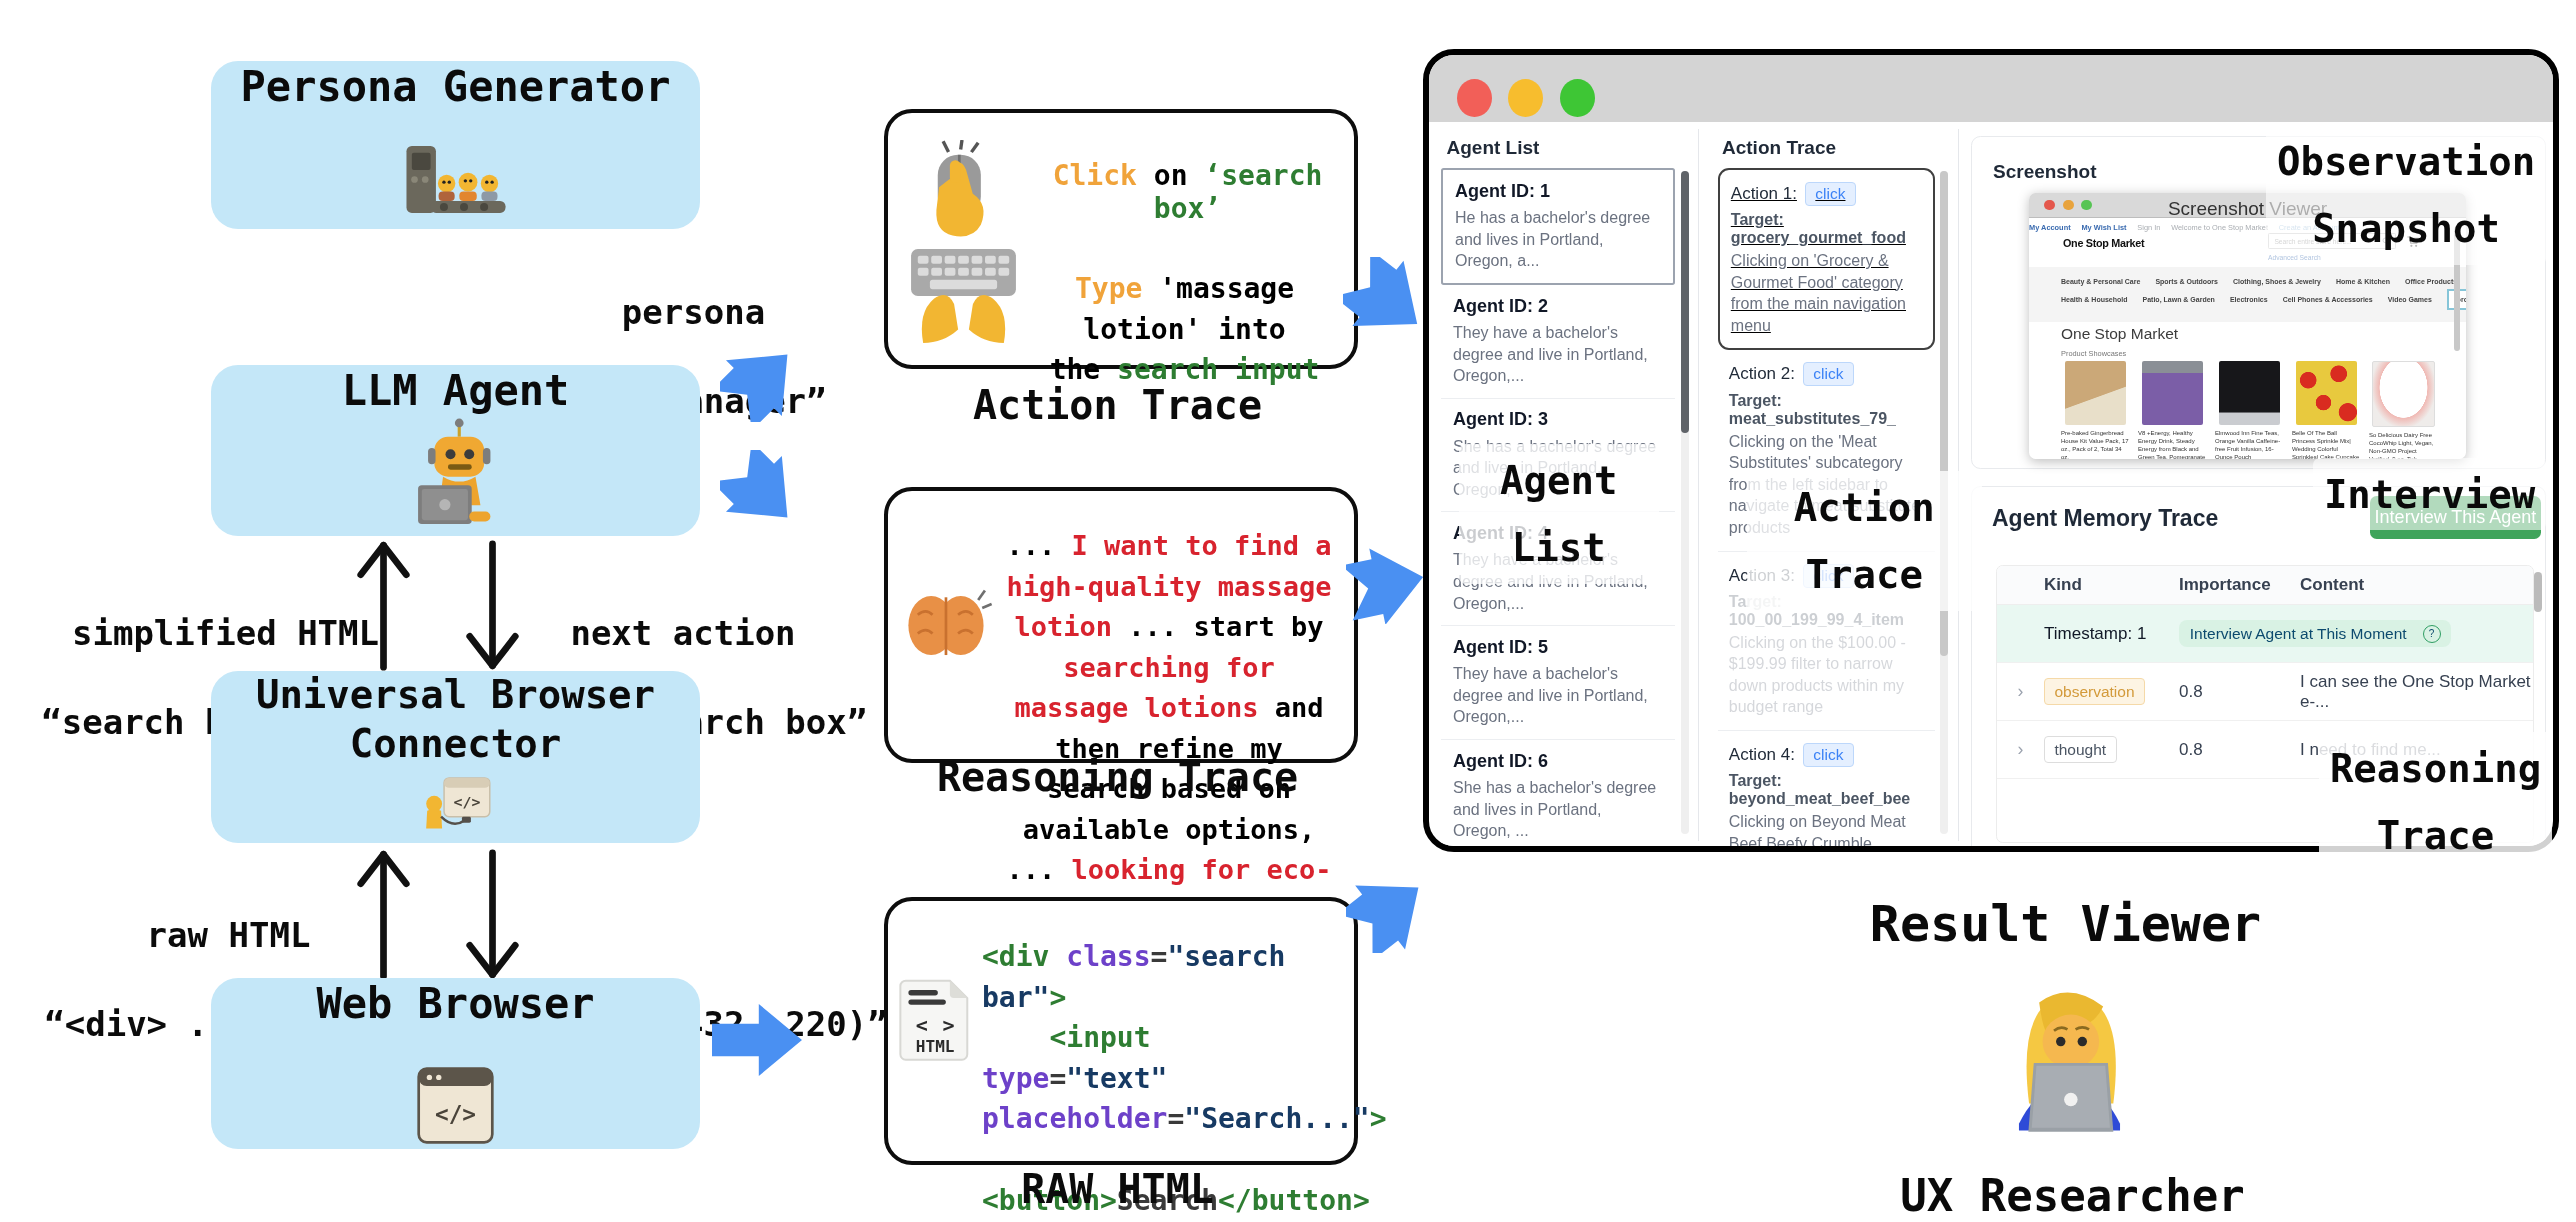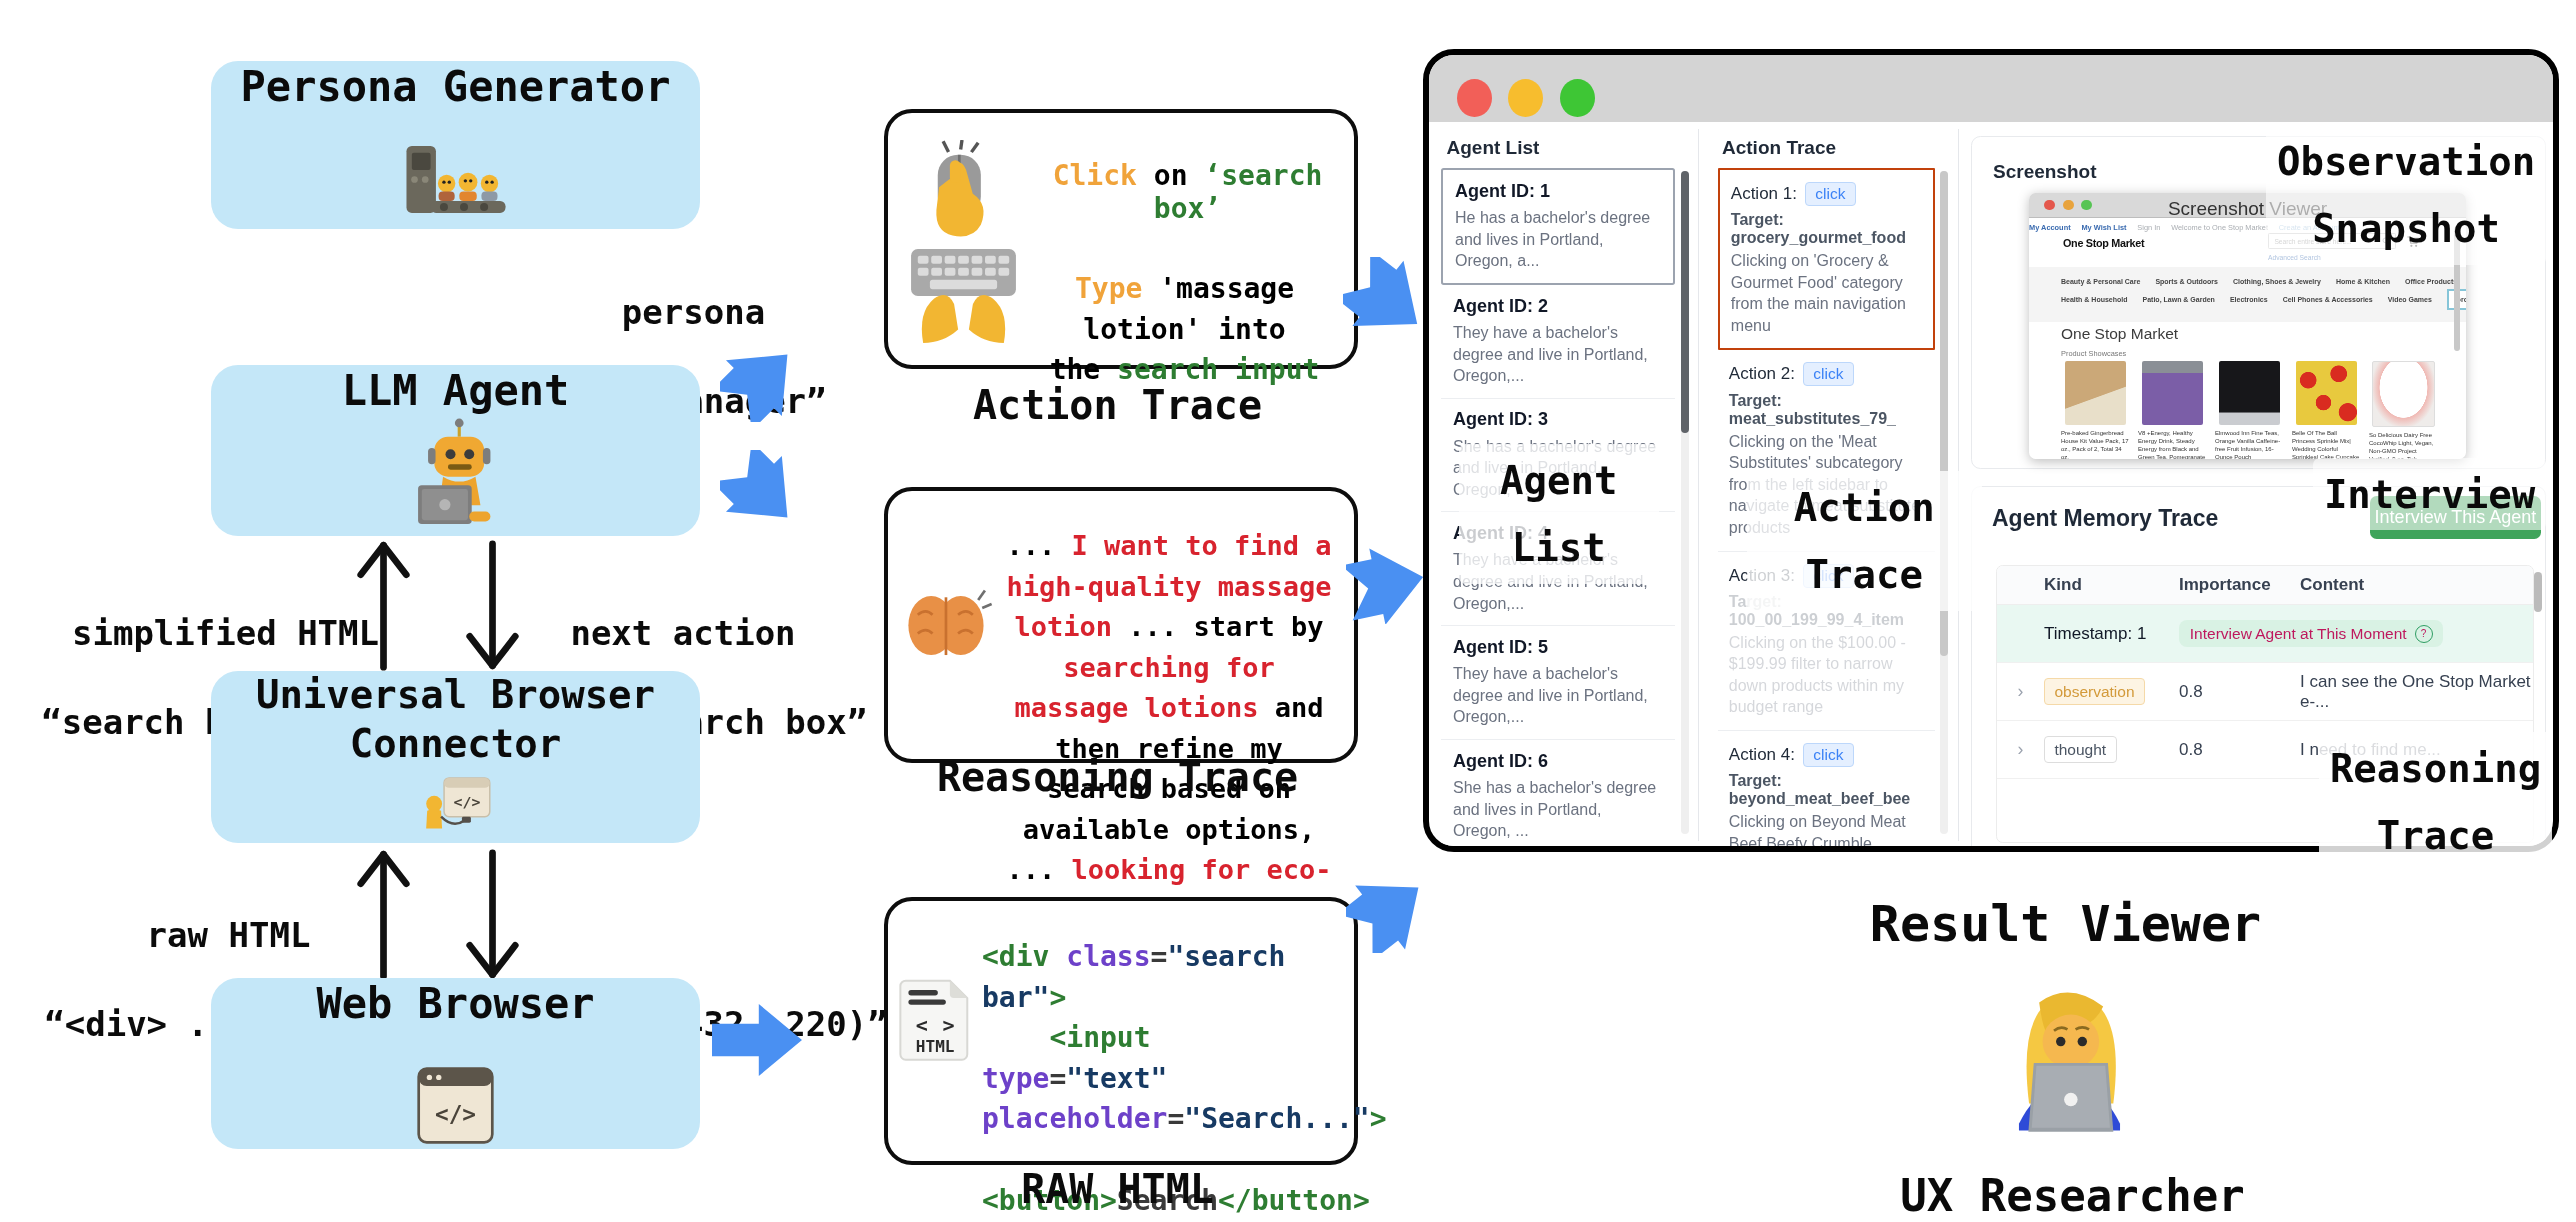--- a/index.html
+++ b/index.html
@@ -41,21 +41,21 @@
   .tl.g{left:131px;background:#3ec635;}
   .colhead{position:absolute;font-size:19px;font-weight:600;color:#1f2937;}
   .vline{position:absolute;top:74px;bottom:5.4px;width:1.3px;background:#e5e7eb;}
 
   .agent-card{width:234px;padding:10.8px 12px;border-bottom:1.3px solid #eceef1;box-sizing:border-box;background:#fff;}
   .agent-card.selected{border:2px solid #9ca3af;border-radius:2.7px;}
   .a-id{font-size:18px;font-weight:bold;color:#111827;margin-bottom:5.4px;}
   .a-desc{font-size:16px;color:#6b7280;line-height:1.35;}
 
   .action-card{width:217px;padding:12px 10.8px;border-bottom:1.3px solid #eceef1;box-sizing:border-box;background:#fff;}
-  .action-card.selected{border:2px solid #c2410c;border-radius:1px;}
+  .action-card.selected{border:2px solid #404040;border-radius:11px;text-decoration:underline;}
   .act-line{font-size:17px;color:#1f2937;margin-bottom:5.4px;display:flex;align-items:center;gap:8px;}
   .chip{display:inline-block;font-size:15.5px;padding:2px 9.4px;border-radius:4px;}
   .chip.click{color:#3b82f6;background:#e4efff;border:1.3px solid #bcd7fb;}
   .act-target{font-size:16px;color:#4b5563;font-weight:600;}
   .act-desc{font-size:16px;color:#6b7280;line-height:1.35;margin-top:2.7px;}
   .act-target:empty{display:none;}
   .action-card.faded .dim{opacity:.28;}
 
   .sb-track{position:absolute;width:8px;border-radius:4px;background:#efefef;}
   .sb-thumb{position:absolute;width:8px;border-radius:4px;}
@@ -103,22 +103,22 @@
   .mem-hrow{display:grid;grid-template-columns:47px 135px 121px auto;align-items:center;height:38px;
             background:#fafbfc;border-bottom:1.3px solid #eee;font-size:17px;font-weight:600;color:#374151;}
   .mem-row{display:grid;grid-template-columns:47px 135px 121px auto;align-items:center;min-height:57px;
            border-bottom:1.3px solid #f0f0f0;font-size:17px;color:#374151;}
   .mem-row.ts{background:#e9f8f2;}
   .mem-chev{color:#9ca3af;font-size:17.5px;text-align:center;}
   .kind-chip{justify-self:start;font-size:15.5px;padding:3.4px 9.4px;border-radius:4px;}
   .kind-chip.observation{color:#d39a3a;background:#fdf4e3;border:1.3px solid #f5d9a8;}
   .kind-chip.thought{color:#4b5563;background:#fff;border:1.3px solid #ddd;}
   .ts-label{font-size:17px;color:#111827;justify-self:start;}
-  .ts-chip{grid-column:3 / span 2;justify-self:start;display:flex;align-items:center;gap:8px;
-           background:#d9f2e4;color:#be185d;font-size:15.5px;padding:4.7px 10.8px;border-radius:8px;}
+  .ts-chip{grid-column:3 / span 2;justify-self:start;display:flex;align-items:center;gap:16px;
+           background:#d9f2e4;color:#0c4a6e;font-size:15.5px;padding:4.7px 10.8px;border-radius:8px;}
   .qmark{display:inline-flex;width:16px;height:16px;border:1.3px solid #2f9e63;border-radius:50%;
          align-items:center;justify-content:center;font-size:10px;}
 
   
   .blabel{position:absolute;font-family:"DejaVu Sans Mono",monospace;font-weight:bold;color:#0a0a0a;
           font-size:39px;line-height:1.72;text-align:center;white-space:pre-line;
           background:rgba(255,255,255,.78);padding:2.7px 10.8px;border-radius:6.7px;z-index:30;}
 </style>
 </head>
 <body>

